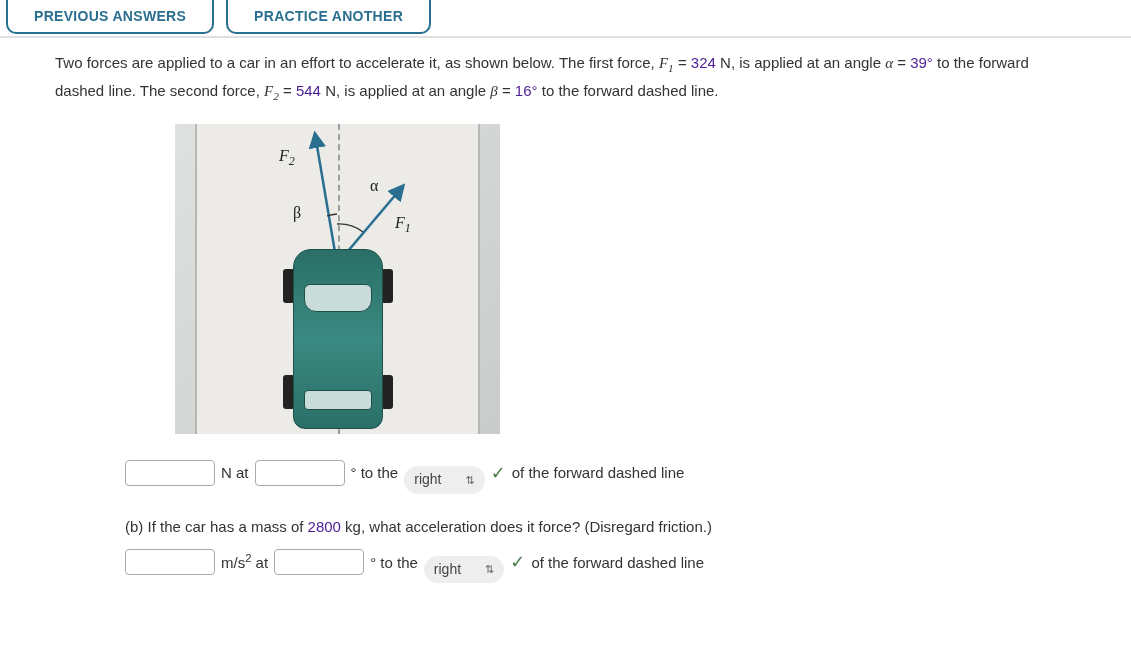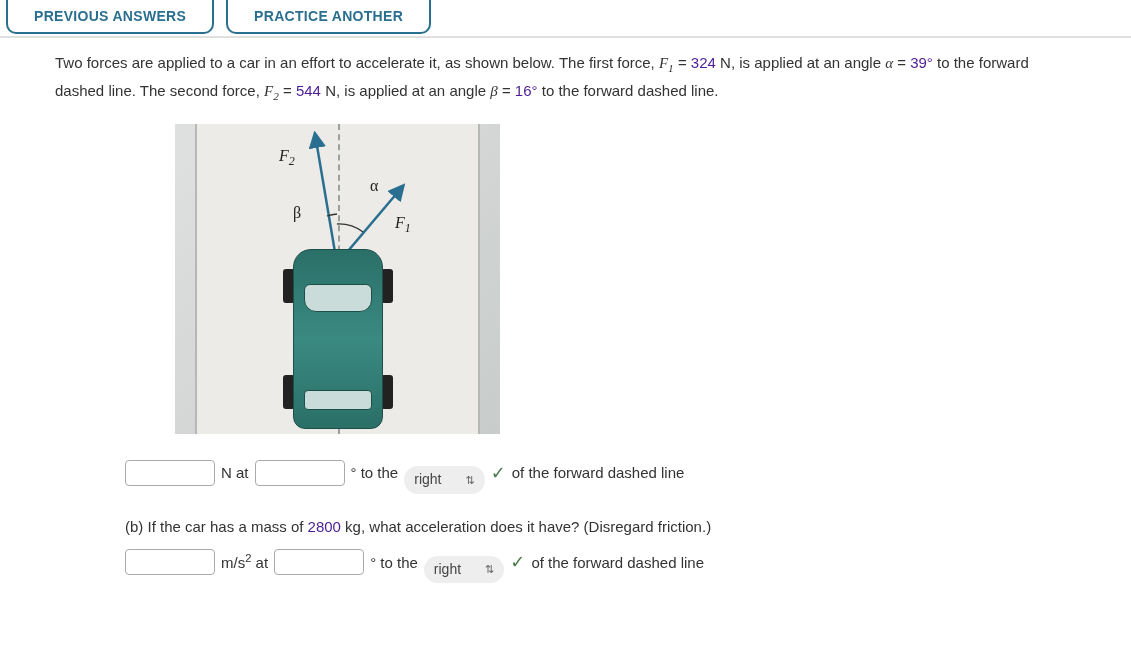--- a/index.html
+++ b/index.html
@@ -236,21 +236,21 @@
         <span>right</span>
         <span class="caret">⇅</span>
       </span>
       <span class="check">✓</span>
       <span>of the forward dashed line</span>
     </div>
   </div>
 
   <div class="qsection">
     <div>
-      <span>(b) If the car has a mass of </span><span class="red">2800</span><span> kg, what acceleration does it have? (Disregard friction.)</span>
+      <span>(b) If the car has a mass of </span><span class="red">2800</span><span> kg, what acceleration does it force? (Disregard friction.)</span>
     </div>
     <div class="qrow">
       <input class="txt-input" style="">
       <span>
         <span>m/s</span><sup>2</sup><span> at</span>
       </span>
       <input class="txt-input" style="">
       <span>° to the</span>
       <span class="sel">
         <span>right</span>

